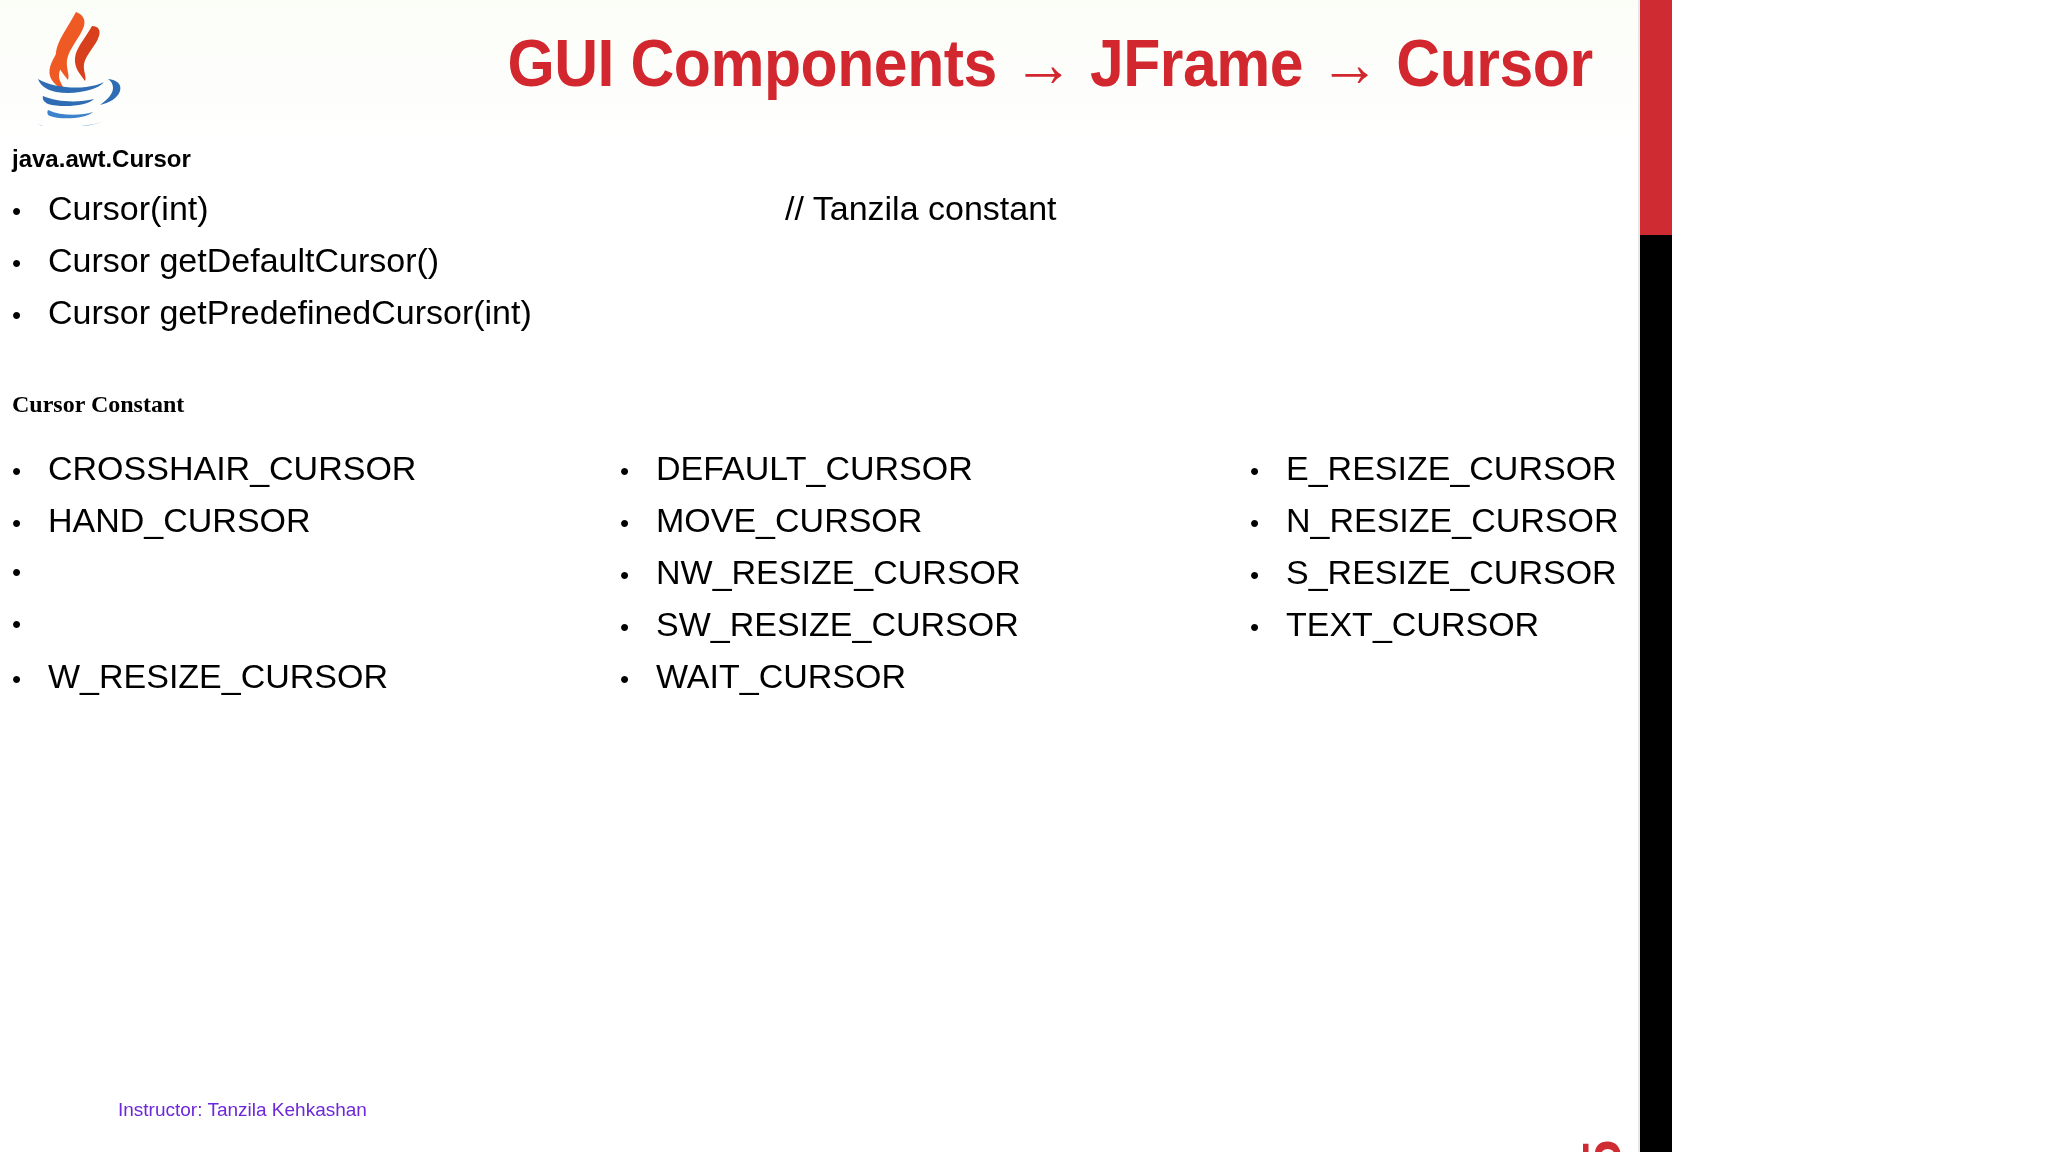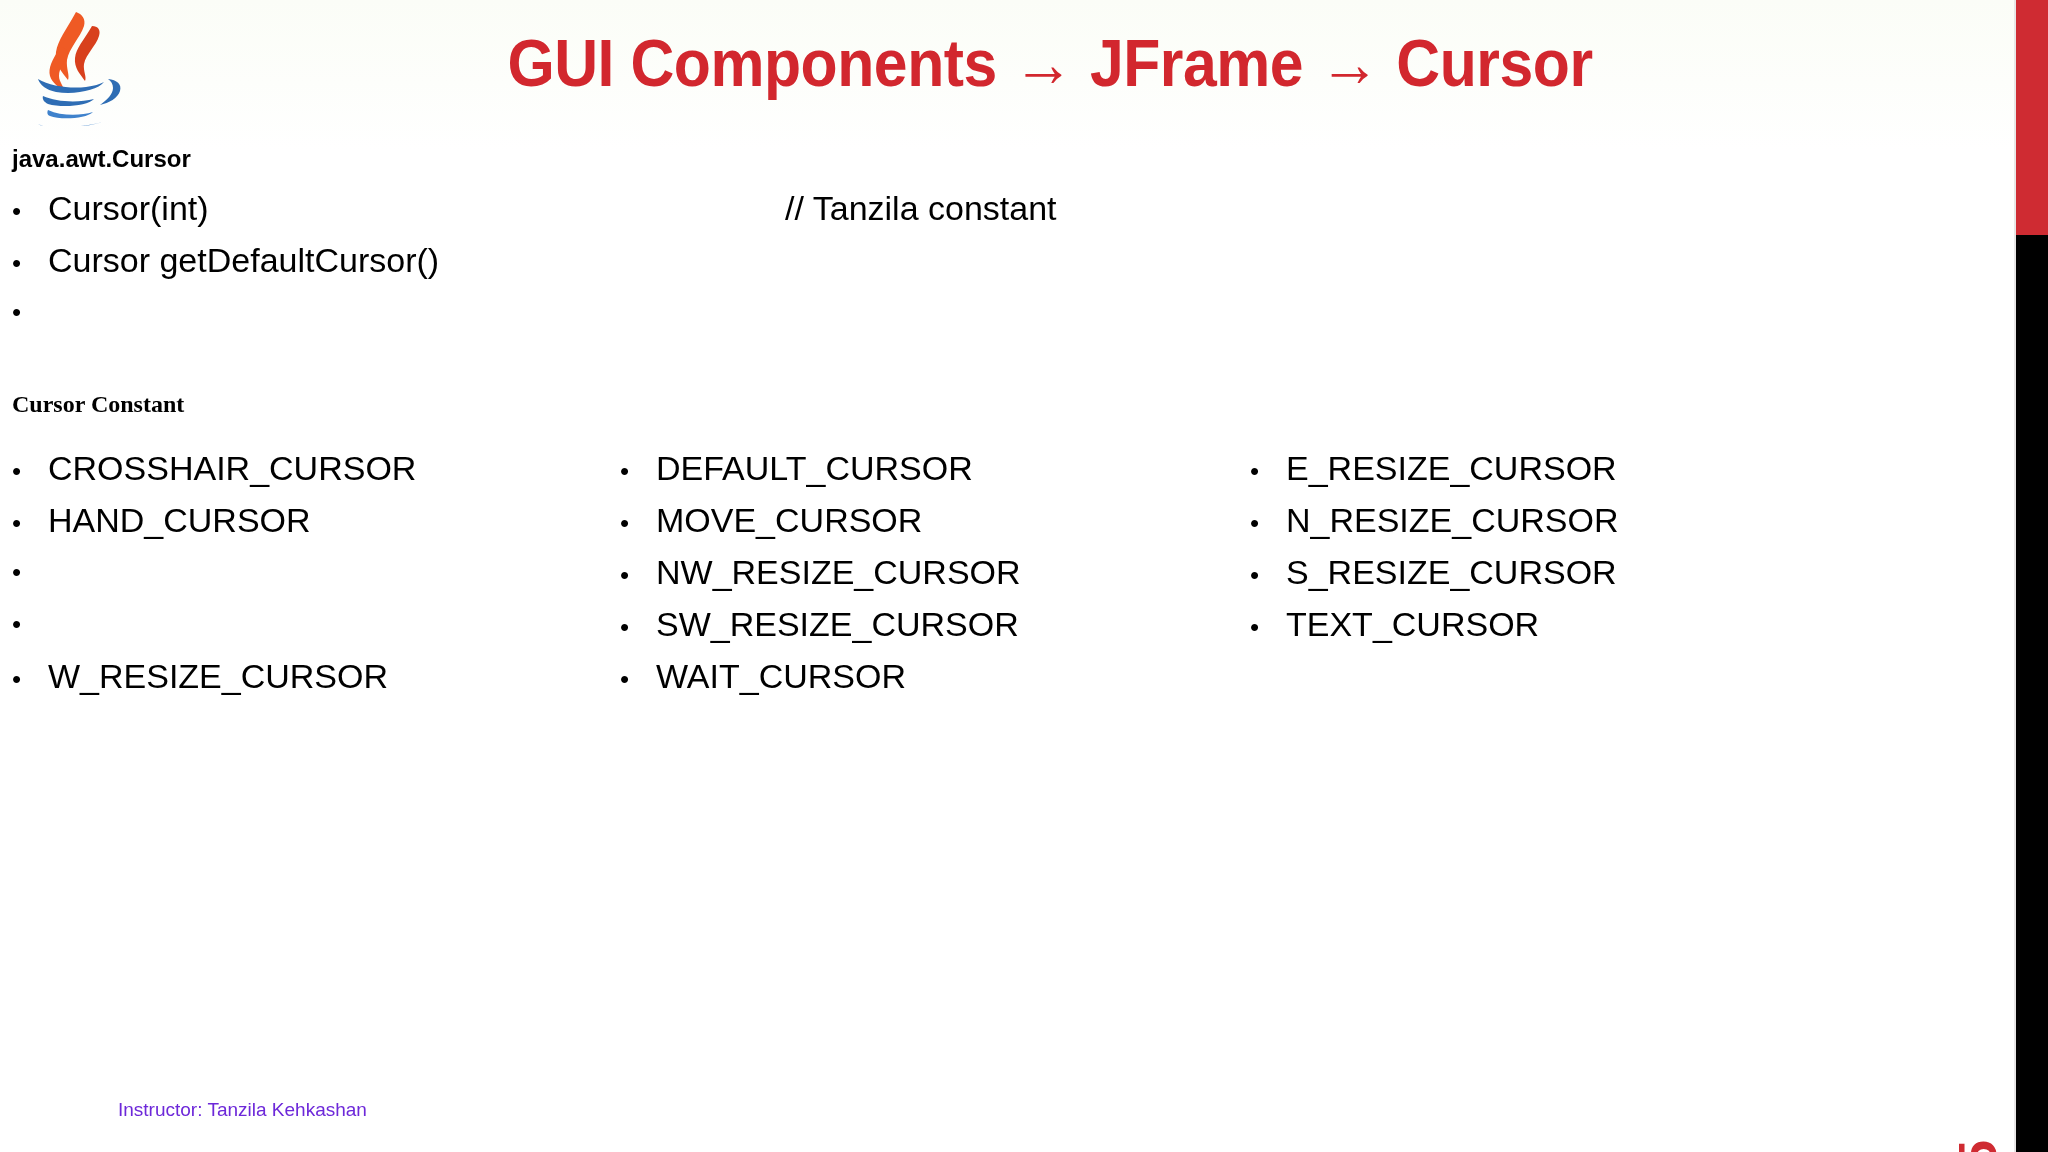--- a/index.html
+++ b/index.html
@@ -9,21 +9,21 @@
   }
   body {
     width: 2048px;
     height: 1152px;
     overflow: hidden;
     font-family: "Liberation Sans", sans-serif;
   }
 
   .slide {
     position: relative;
-    width: 2048px;
+    width: 1672px;
     height: 1152px;
     background: #ffffff;
     overflow: hidden;
   }
 
   
   .slide-top-wash {
     position: absolute;
     left: 0;
     top: 0;
@@ -204,20 +204,21 @@
   </div>
   <div class="inline-comment" style="left:785px; top:186px;">// Tanzila constant</div>
 
   <div class="bullet-row" style="top:238px;">
     <span class="bullet-dot">•</span>
     <span class="bullet-text">Cursor getDefaultCursor()</span>
   </div>
 
   <div class="bullet-row" style="top:290px;">
     <span class="bullet-dot">•</span>
+    <span class="bullet-text">Cursor getPredefinedCursor(int)</span>
   </div>
 
   <div class="section-heading" style="top:386px;font-family:Liberation Serif, serif;">Cursor Constant</div>
 
   <div class="const-row" style="left:12px; top:446px;">
     <span class="bullet-dot">•</span>
     <span class="bullet-text">CROSSHAIR_CURSOR</span>
   </div>
   <div class="const-row" style="left:12px; top:498px;">
     <span class="bullet-dot">•</span>

